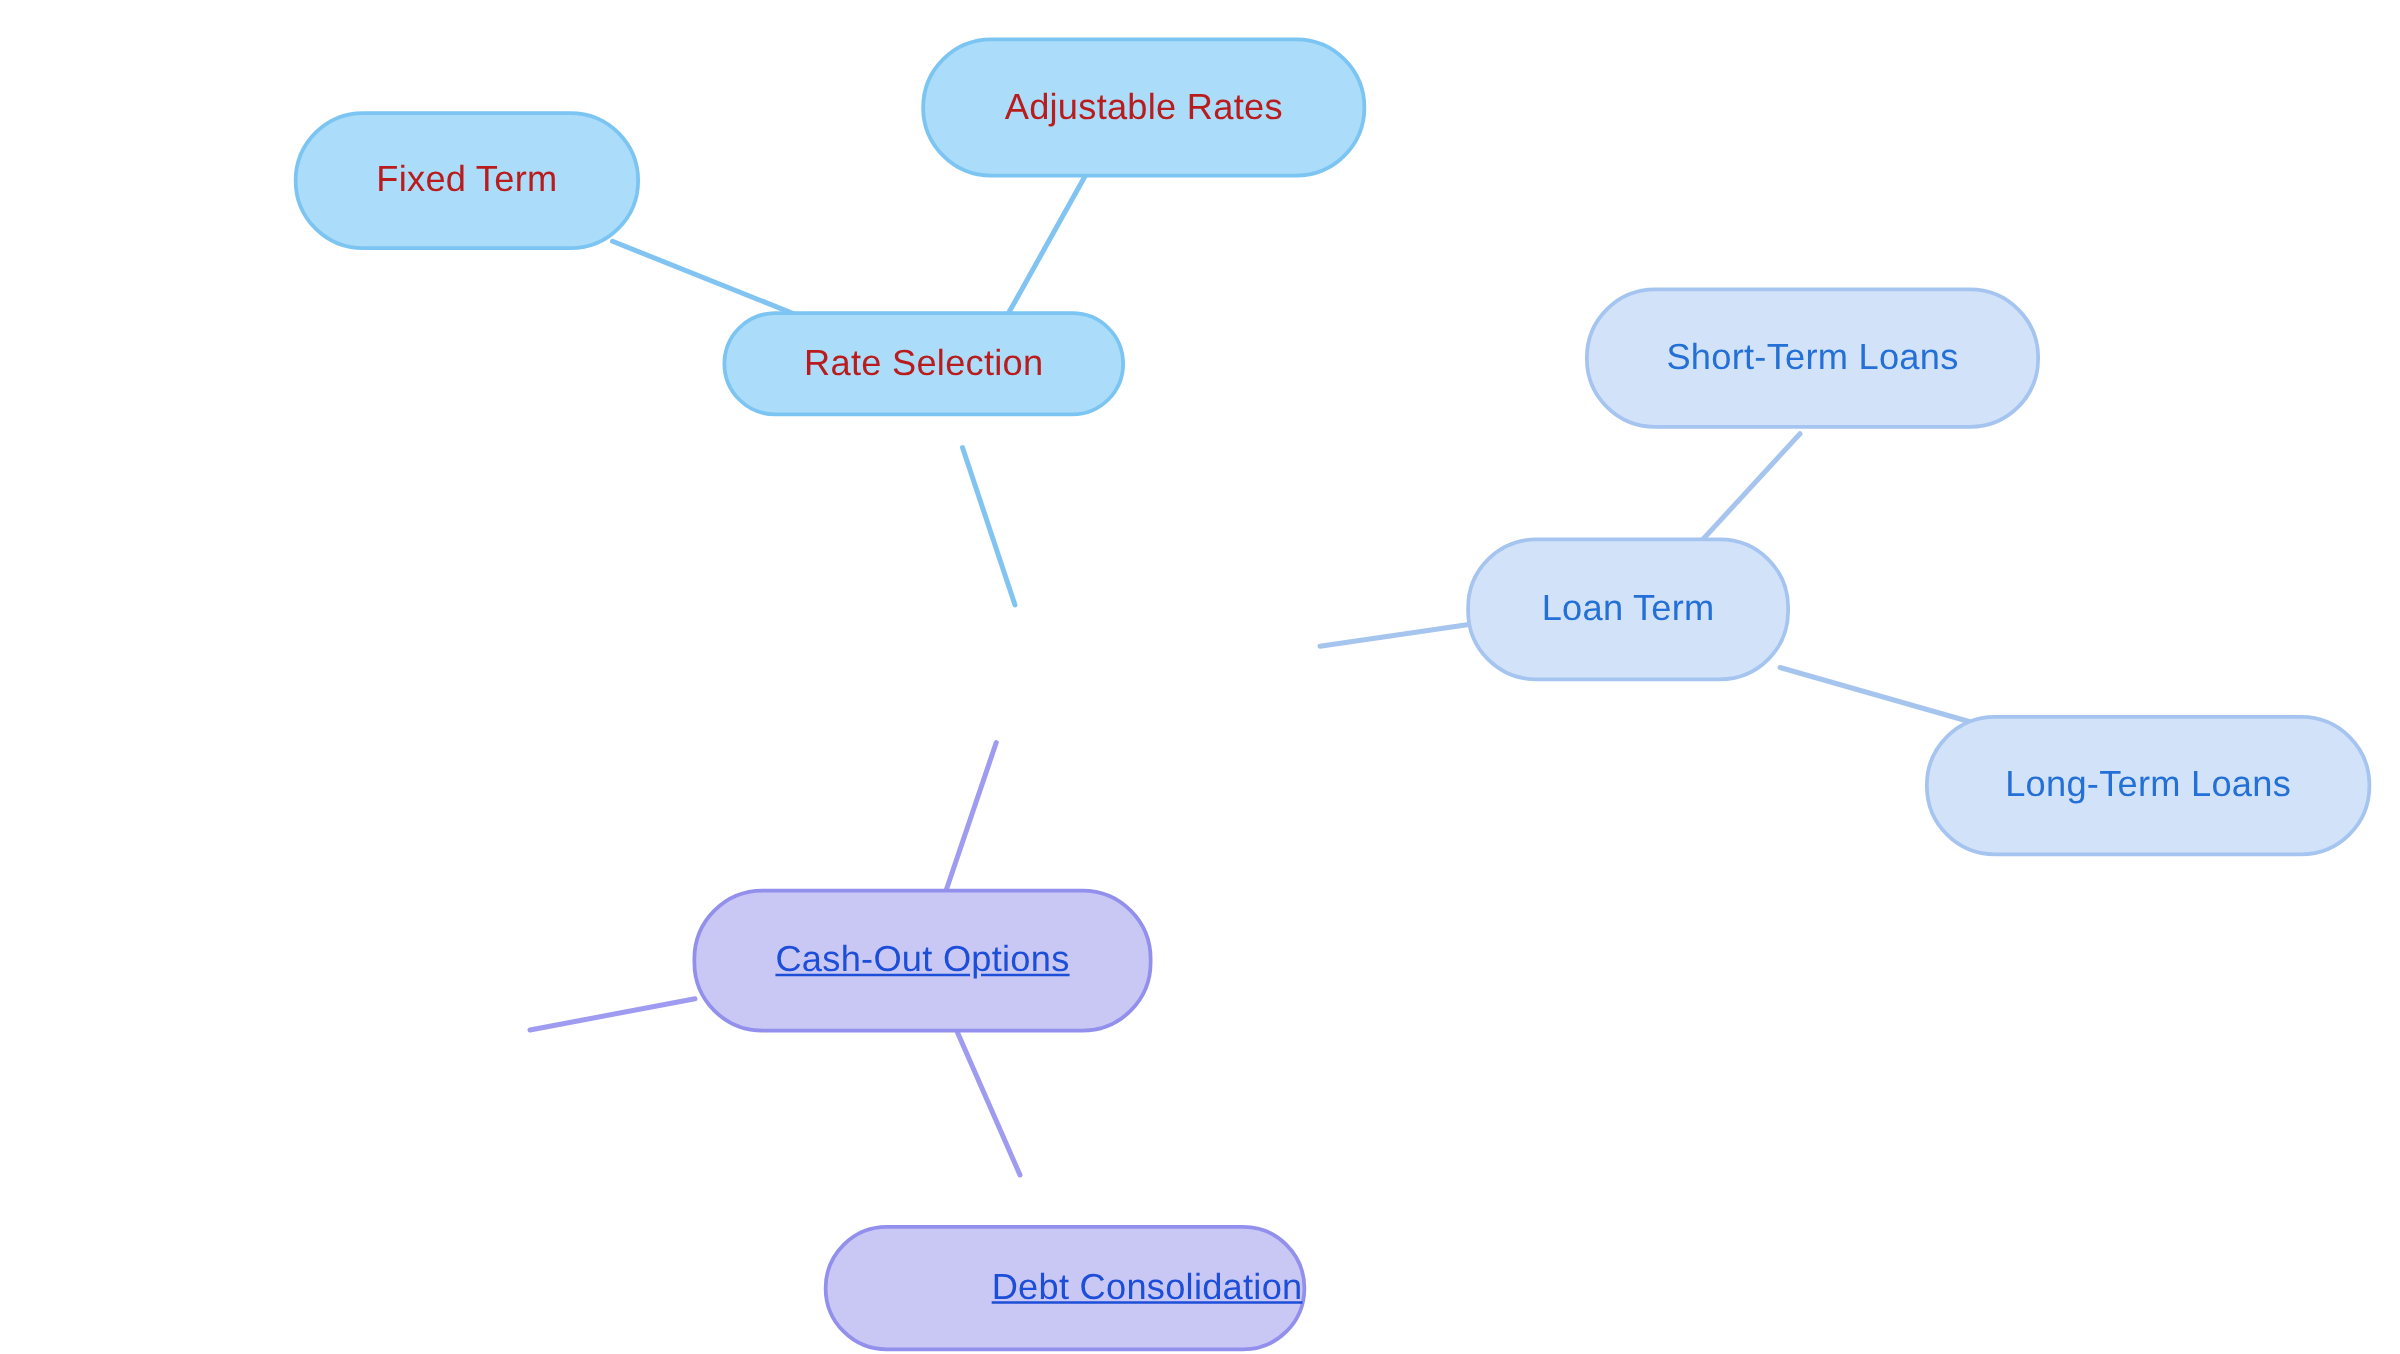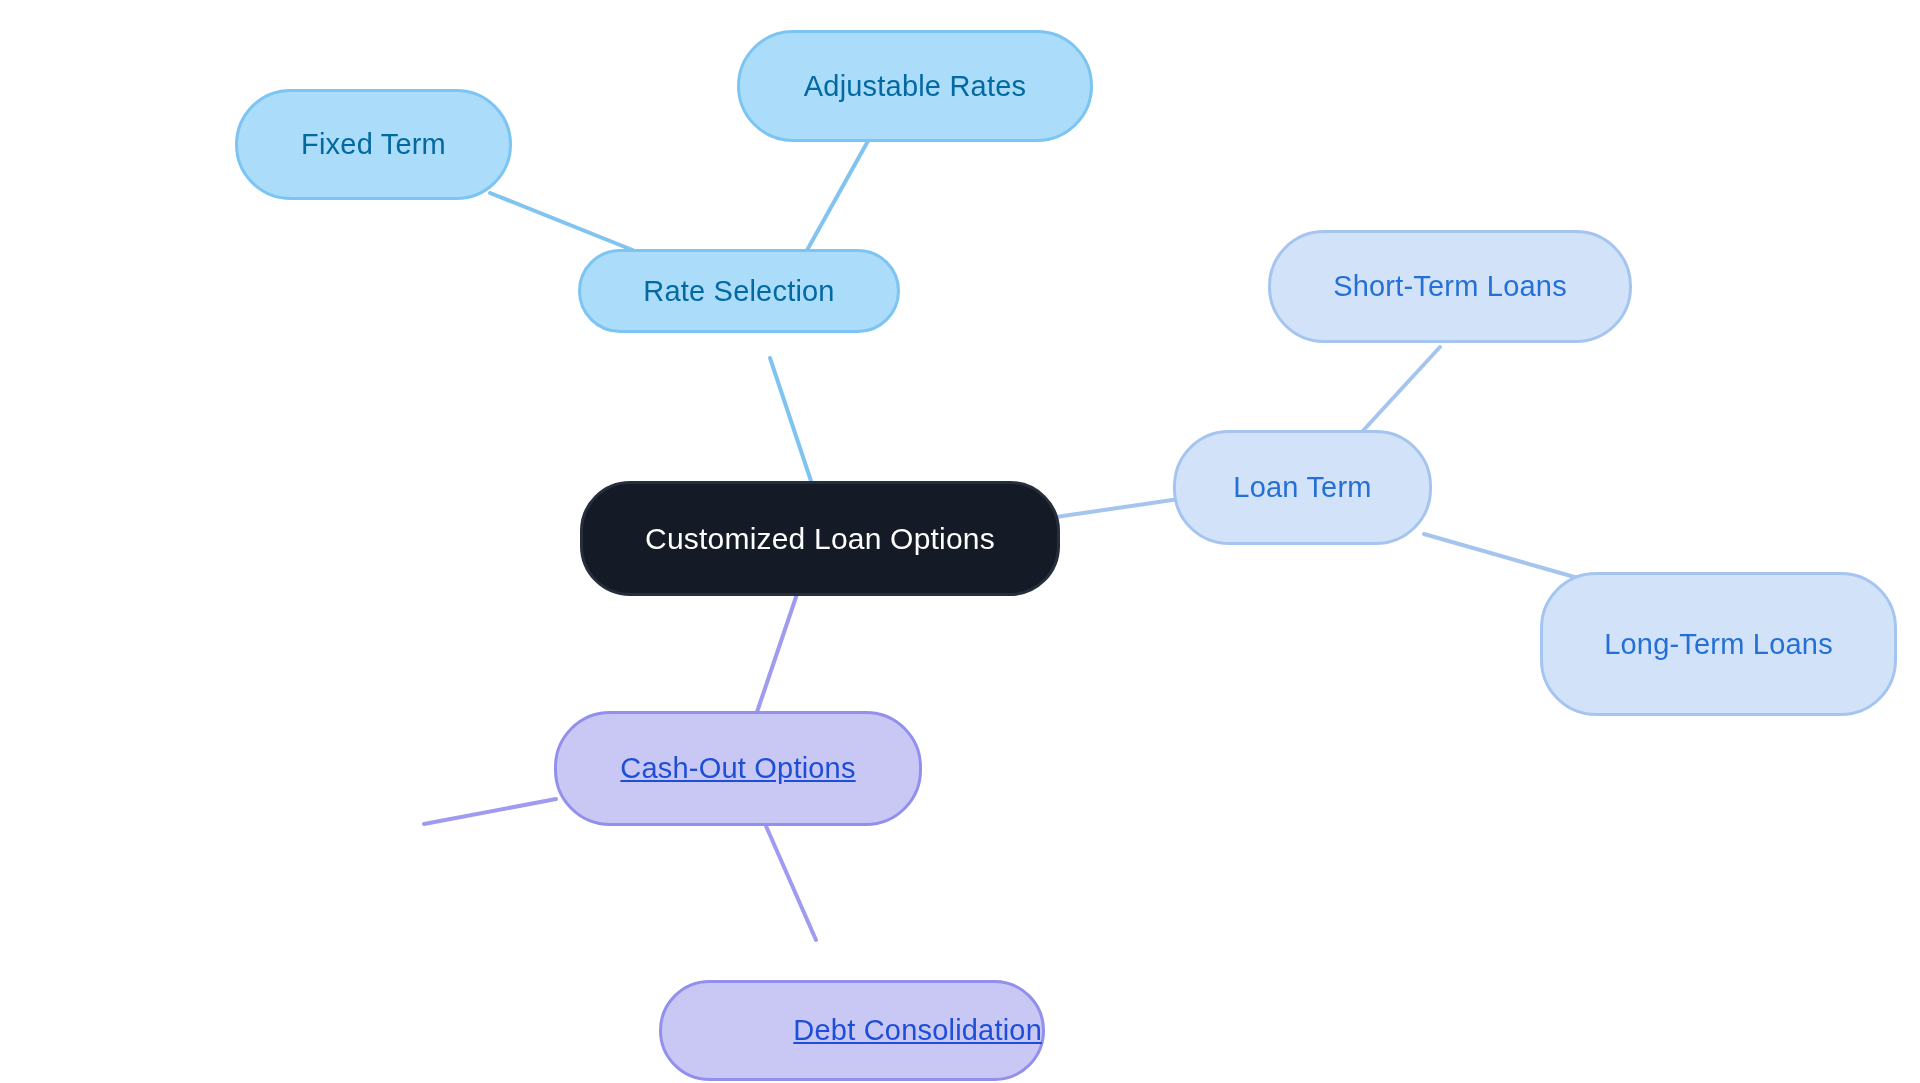--- a/index.html
+++ b/index.html
@@ -43,42 +43,42 @@
   .node.root {
     background: #141b26;
     border-color: #272e3b;
     color: #fdfdfd;
     border-radius: 50px;
     font-size: 30px;
   }
   .node.sky {
     background: #abdcf9;
     border-color: #7cc5f2;
-    color: #0369a1;
+    color: #b91c1c;
   }
   .node.periwinkle {
     background: #d2e3f9;
     border-color: #a5c5f0;
     color: #2470d6;
   }
   .node.lavender {
     background: #c9c8f5;
     border-color: #9390ed;
     color: #1d4ed8;
     text-decoration: underline;
   }
 
   
   #n-root        { left: 580px;  top: 481px; width: 480px; height: 115px; }
   #n-rate        { left: 578px;  top: 249px; width: 322px; height: 84px; }
   #n-fixed       { left: 235px;  top: 89px;  width: 277px; height: 111px; }
   #n-adjustable  { left: 737px;  top: 30px;  width: 356px; height: 112px; }
   #n-loan        { left: 1173px; top: 430px; width: 259px; height: 115px; }
   #n-short       { left: 1268px; top: 230px; width: 364px; height: 113px; }
-  #n-long        { left: 1540px; top: 572px; width: 357px; height: 144px; }
+  #n-long        { left: 1540px; top: 572px; width: 357px; height: 113px; }
   #n-cash        { left: 554px;  top: 711px; width: 368px; height: 115px; }
   #n-home        { left: 25px;   top: 794px; width: 412px; height: 114px; }
   #n-debt        { left: 659px;  top: 980px; width: 386px; height: 101px; justify-content: flex-end; }
 </style>
 </head>
 <body>
 
 <div class="canvas">
 
   <svg class="edges-layer" viewBox="0 0 1920 1083" xmlns="http://www.w3.org/2000/svg">
@@ -86,23 +86,20 @@
     <line class="edge sky" x1="490" y1="193" x2="640" y2="253"></line>
     <line class="edge sky" x1="868" y1="141" x2="806" y2="252"></line>
     <line class="edge periwinkle" x1="1056" y1="517" x2="1186" y2="498"></line>
     <line class="edge periwinkle" x1="1360" y1="434" x2="1440" y2="347"></line>
     <line class="edge periwinkle" x1="1424" y1="534" x2="1606" y2="586"></line>
     <line class="edge lavender" x1="797" y1="594" x2="757" y2="712"></line>
     <line class="edge lavender" x1="556" y1="799" x2="424" y2="824"></line>
     <line class="edge lavender" x1="766" y1="826" x2="816" y2="940"></line>
   </svg>
 
-  <div id="n-root" class="node root">
-    <span class="node-label">Customized Loan Options</span>
-  </div>
 
   <div id="n-rate" class="node sky">
     <span class="node-label">Rate Selection</span>
   </div>
 
   <div id="n-fixed" class="node sky">
     <span class="node-label">Fixed Term</span>
   </div>
 
   <div id="n-adjustable" class="node sky">

